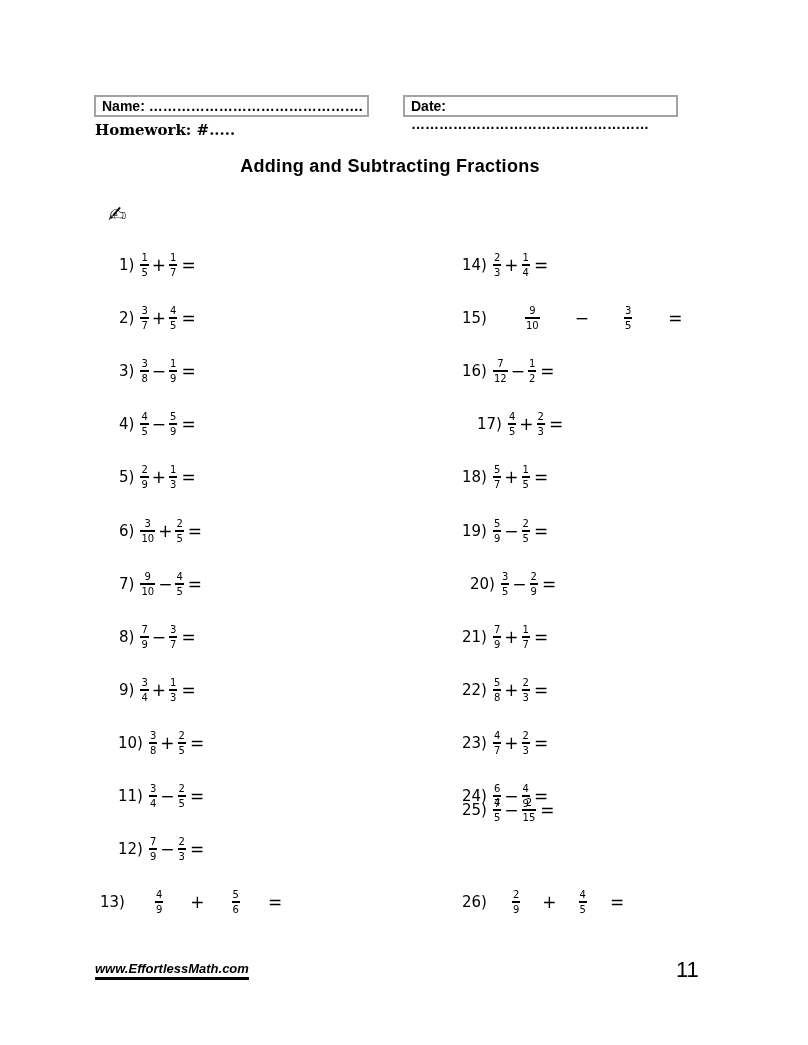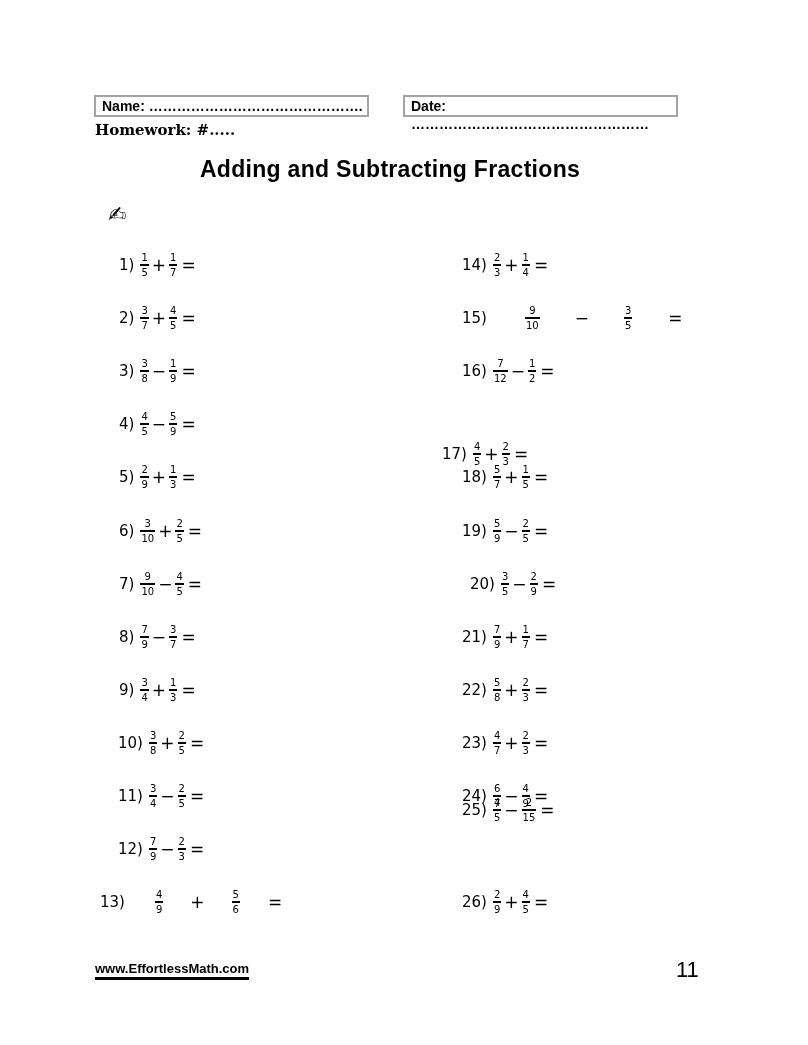--- a/index.html
+++ b/index.html
@@ -1,32 +1,32 @@
 <!DOCTYPE html>
 <html><head>
   <meta charset="utf-8">
   <style>
     html, body { margin: 0; padding: 0; background: #ffffff; }
     body { width: 808px; height: 1045px; position: relative; overflow: hidden; color: #000; font-family: "DejaVu Sans", sans-serif; }
     .box { position: absolute; top: 95px; height: 22px; border: 2px solid #a3a3a3; box-sizing: border-box; font-family: "Liberation Sans", sans-serif; font-weight: bold; font-size: 14px; line-height: 18px; padding-left: 6px; }
     #name-box { left: 94px; width: 275px; }
     #date-box { left: 403px; width: 275px; }
     .homework { position: absolute; left: 95px; top: 121px; font-family: "DejaVu Serif", serif; font-weight: bold; font-size: 15px; }
-    .title { position: absolute; left: 0; width: 780px; top: 156px; text-align: center; font-family: "Liberation Sans", sans-serif; font-weight: bold; font-size: 23px; letter-spacing: 0.3px; }
+    .title { position: absolute; left: 0; width: 780px; top: 156px; text-align: center; font-family: "Liberation Sans", sans-serif; font-weight: bold; font-size: 18px; letter-spacing: 0.3px; }
     .instr { position: absolute; left: 108px; top: 202px; display: flex; align-items: center; }
     .instr .pen { font-size: 22px; width: 34px; }
     .instr .txt { font-family: "Liberation Sans", sans-serif; font-style: italic; font-weight: bold; font-size: 15px; }
     .problem { position: absolute; display: flex; align-items: center; height: 40px; font-family: "DejaVu Sans", sans-serif; }
     .num { font-size: 15px; margin-right: 6px; }
     .frac { display: inline-flex; flex-direction: column; align-items: center; font-size: 10px; line-height: 11px; }
     .frac .n { padding: 0 1px; }
     .frac .bar { align-self: stretch; height: 0; border-top: 2px solid #000; margin: 1px 0; }
     .op { font-size: 17px; margin: 0 3px; }
     .eq { font-size: 17px; margin-left: 4px; }
-    .footer-link { position: absolute; left: 95px; top: 961px; font-family: "Liberation Sans", sans-serif; font-weight: bold; font-size: 13px; border-bottom: 3px solid #000; padding-bottom: 1px; }
+    .footer-link { position: absolute; left: 95px; top: 961px; font-family: "Liberation Sans", sans-serif; font-weight: bold; font-size: 13px; border-bottom: 3px solid #000; padding-bottom: 1px; font-style: italic; }
     .page-num { position: absolute; left: 676px; top: 957px; font-family: "Liberation Sans", sans-serif; font-size: 22px; }
   </style>
 </head>
 <body>
 
 <div id="name-box" class="box">
   <span>Name: ……………………………………….</span>
 </div>
 <div id="date-box" class="box">
   <span>Date: ……………………………………………</span>
@@ -273,21 +273,21 @@
         <span class="n">12</span>
       </span>
       <span class="op">−</span>
       <span class="frac">
         <span class="n">1</span>
         <span class="bar"></span>
         <span class="n">2</span>
       </span>
       <span class="eq">=</span>
     </div>
-    <div class="problem" style="left: 442px; top: 404.3px; margin-top: 30px;">
+    <div class="problem" style="left: 477px; top: 404.3px;">
       <span class="num">17)</span>
       <span class="frac">
         <span class="n">4</span>
         <span class="bar"></span>
         <span class="n">5</span>
       </span>
       <span class="op">+</span>
       <span class="frac">
         <span class="n">2</span>
         <span class="bar"></span>
@@ -408,21 +408,21 @@
         <span class="n">5</span>
       </span>
       <span class="op">−</span>
       <span class="frac">
         <span class="n">2</span>
         <span class="bar"></span>
         <span class="n">15</span>
       </span>
       <span class="eq">=</span>
     </div>
-    <div class="problem" style="left: 462px; top: 882.2px;">
+    <div class="problem" style="left: 462px; top: 882.2px; gap: 19px;">
       <span class="num">26)</span>
       <span class="frac">
         <span class="n">2</span>
         <span class="bar"></span>
         <span class="n">9</span>
       </span>
       <span class="op">+</span>
       <span class="frac">
         <span class="n">4</span>
         <span class="bar"></span>

